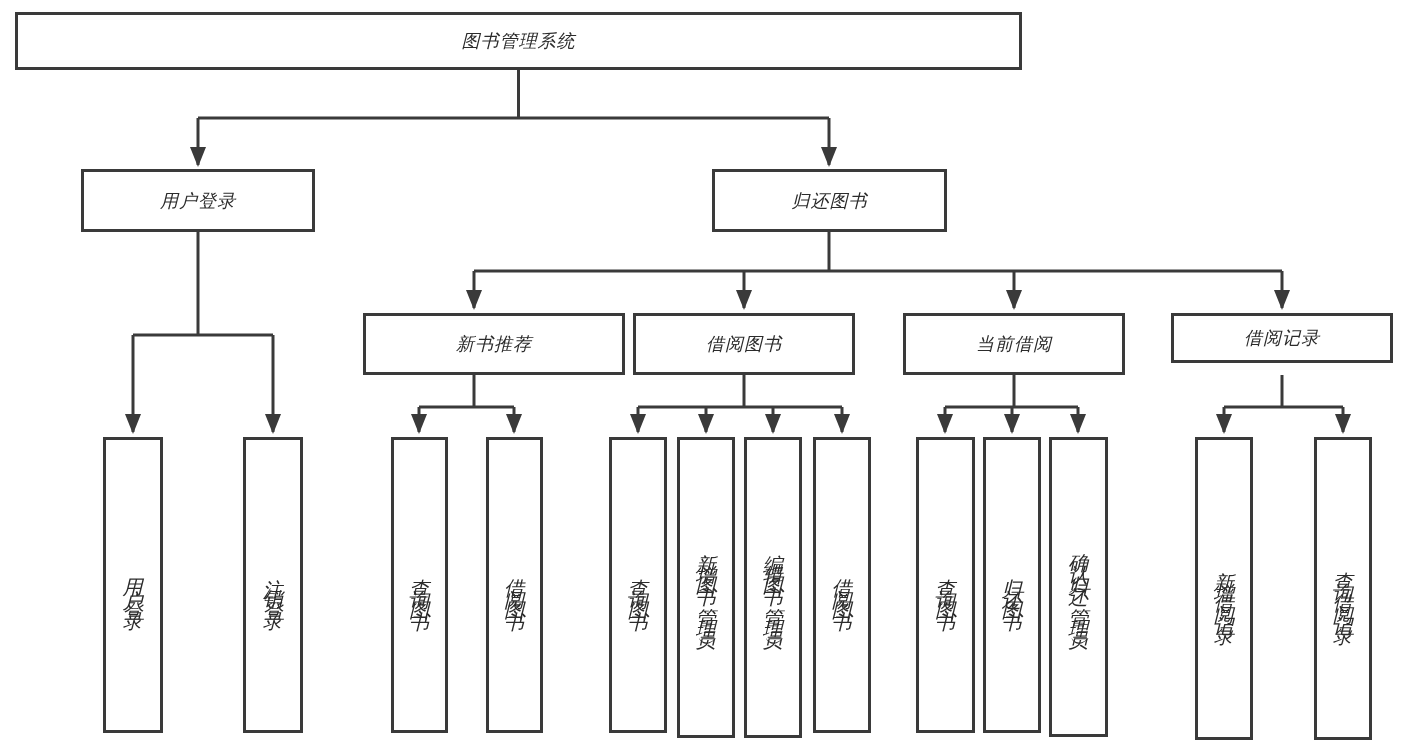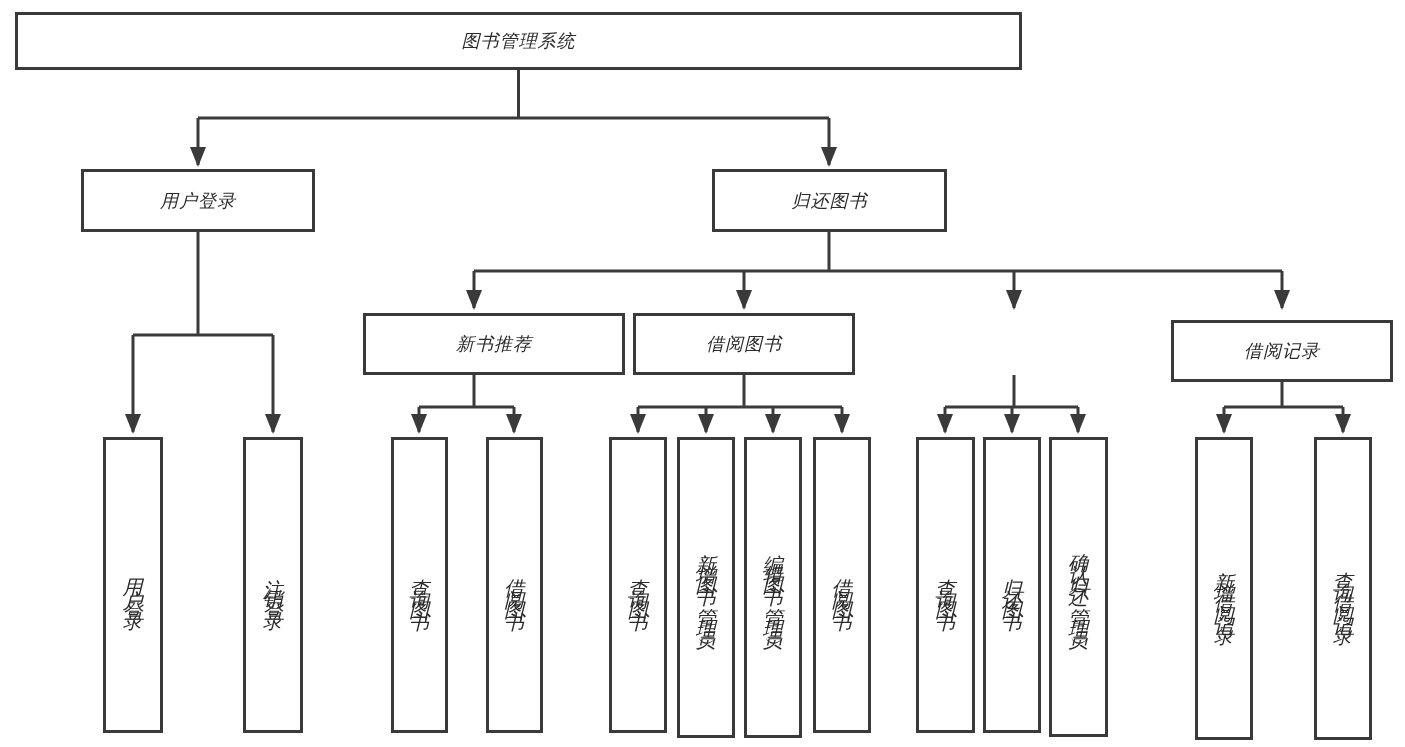--- a/index.html
+++ b/index.html
@@ -105,21 +105,22 @@
     <path d="M1343,407 V432" marker-end="url(#ah)"></path>
   </svg>
 
   <div class="node hnode" style="left:15px;top:12px;width:1007px;height:58px">图书管理系统</div>
 
   <div class="node hnode" style="left:81px;top:169px;width:234px;height:63px">用户登录</div>
   <div class="node hnode" style="left:712px;top:169px;width:235px;height:63px">归还图书</div>
 
   <div class="node hnode" style="left:363px;top:313px;width:262px;height:62px">新书推荐</div>
   <div class="node hnode" style="left:633px;top:313px;width:222px;height:62px">借阅图书</div>
-  <div class="node hnode" style="left:1171px;top:320px;width:222px;height:62px">借阅记录</div>
+  <div class="node hnode" style="left:903px;top:313px;width:222px;height:62px">当前借阅</div>
+  <div class="node hnode" style="left:1171px;top:313px;width:222px;height:50px">借阅记录</div>
 
   <div class="node vnode" style="left:103px;top:437px;width:60px;height:296px">用户登录</div>
   <div class="node vnode" style="left:243px;top:437px;width:60px;height:296px">注销登录</div>
 
   <div class="node vnode" style="left:391px;top:437px;width:57px;height:296px">查询图书</div>
   <div class="node vnode" style="left:486px;top:437px;width:57px;height:296px">借阅图书</div>
 
   <div class="node vnode" style="left:609px;top:437px;width:58px;height:296px">查询图书</div>
   <div class="node vnode" style="left:677px;top:437px;width:58px;height:301px">新增图书（管理员）</div>
   <div class="node vnode" style="left:744px;top:437px;width:58px;height:301px">编辑图书（管理员）</div>

